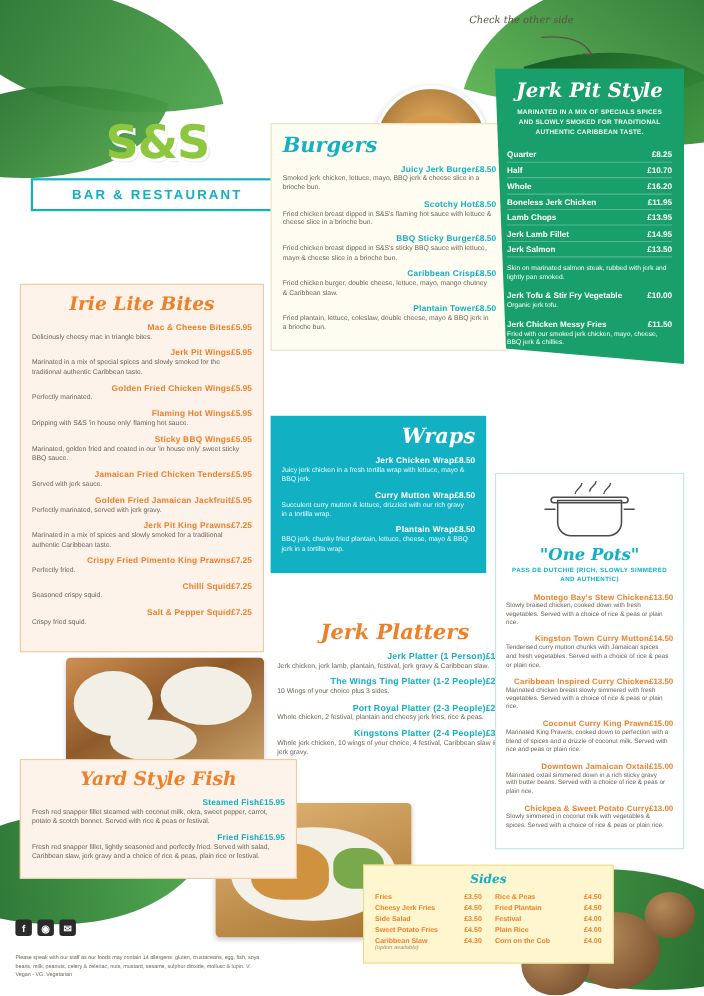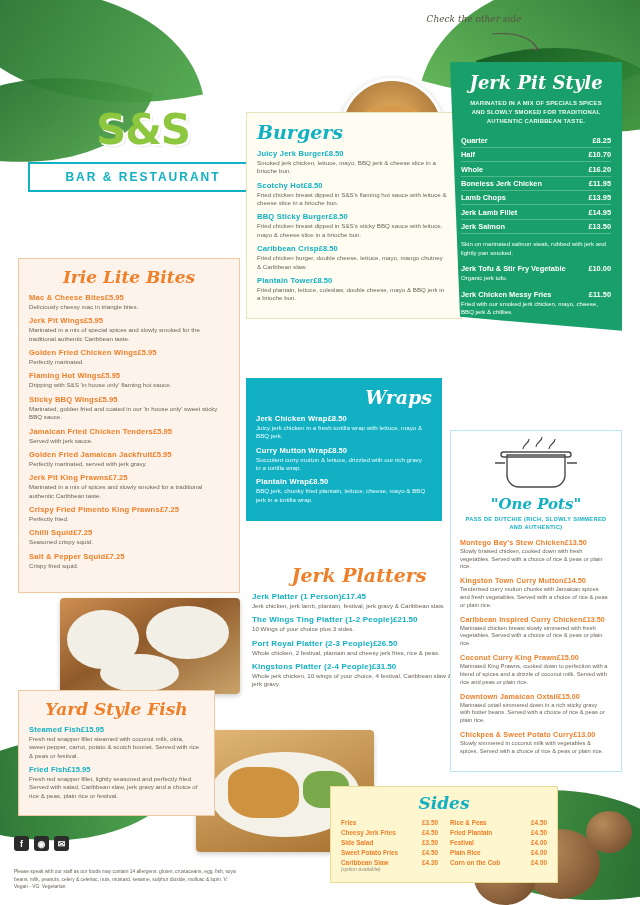--- a/index.html
+++ b/index.html
@@ -78,21 +78,21 @@
 
   
   .irie {
     left: 18px; top: 258px; width: 222px;
     background: #fdf3ea;
     border: 1px solid #f0c9a0;
     padding: 8px 10px 17px 10px;
   }
   .irie .card-title { color: #ef7f29; font-size: 17px; text-align:center; margin-bottom: 6px;}
   .menu-row { margin-bottom: 5px; }
-  .menu-head { display: flex; justify-content: flex-start; align-items: baseline; }
+  .menu-head { display: flex; justify-content: flex-end; align-items: baseline; }
   .menu-name { font-size: 7.6px; font-weight: bold; color: #ef7f29; letter-spacing:.2px;}
   .menu-price { font-size: 7.6px; font-weight: bold; color: #ef7f29; }
   .menu-desc { font-size: 6.2px; color: #6d6257; line-height: 1.35; margin-top: 1px; padding-right: 4px;}
 
   
   .burgers {
     left: 246px; top: 112px; width: 216px;
     background: #fffdf2;
     border: 1px solid #e9e2b8;
     padding: 8px 10px 10px 10px;
@@ -160,21 +160,21 @@
   .pot-icon svg { display:block; margin: 0 auto; }
   .onepots .card-title { color: #12b0c3; font-size: 15px; text-align:center; }
   .onepots .sub {
     font-size: 5.6px; text-align:center; letter-spacing: .4px; color:#12b0c3;
     font-weight: bold; line-height: 1.5; margin: 2px 0 6px 0; text-transform: uppercase;
   }
   .onepots .menu-name, .onepots .menu-price { color:#ef7f29; font-size: 7.2px; }
   .onepots .menu-desc { font-size: 5.8px; }
 
   
-  .yard { left: 18px; top: 690px; width: 197px;
+  .yard { left: 18px; top: 690px; width: 252px;
     background: #fdf3ea; border: 1px solid #f0c9a0; padding: 8px 10px 10px 10px; }
   .yard .card-title { color: #ef7f29; font-size: 17px; text-align:center; margin-bottom: 6px;}
   .yard .menu-name, .yard .menu-price { color: #12b0c3; }
 
   
   .photo { position:absolute; overflow:hidden; border-radius: 4px; box-shadow: 0 2px 5px rgba(0,0,0,.2);}
   .photo.p-plates { left: 60px; top: 598px; width: 180px; height: 96px;
     background: linear-gradient(150deg,#cf8f52,#8f5a2a 45%,#c9a36a); }
   .photo.p-plates .pl { position:absolute; border-radius:50%; background:#f2efe6; }
   .photo.p-fish { left: 196px; top: 730px; width: 178px; height: 122px;
@@ -182,21 +182,21 @@
   .photo.p-fish .plate { position:absolute; left:8%; top:18%; width:84%; height:70%;
      border-radius: 50%; background:#f4f1e8; }
   .photo.p-fish .fish { position:absolute; left:18%; top:30%; width:40%; height:42%;
      border-radius: 30% 45% 35% 40%; background:#cf9340; }
   .photo.p-fish .salad { position:absolute; right:14%; top:34%; width:26%; height:30%;
      border-radius: 40%; background:#79a94a; }
 
   
   .sides { left: 330px; top: 786px; width: 228px;
     background: #fdf6cf; border: 1px solid #eadd93; padding: 6px 10px 8px 10px; }
-  .sides .card-title { color: #12b0c3; font-size: 17px; text-align:center; margin-bottom: 4px;}
+  .sides .card-title { color: #12b0c3; font-size: 11px; text-align:center; margin-bottom: 4px;}
   .sides-cols { display:flex; gap: 12px; }
   .sides-col { flex: 1; }
   .side-row { display:flex; justify-content: space-between; font-size: 6.4px; color:#ef7f29;
      font-weight: bold; padding: 1.6px 0; }
   .side-opt { font-size: 5.2px; color:#9a8f79; font-weight: normal; font-style: italic;}
 
   
   .allergens { position:absolute; left: 14px; bottom: 14px; width: 228px;
      font-size: 4.9px; color:#6d6257; line-height: 1.55; }
 

